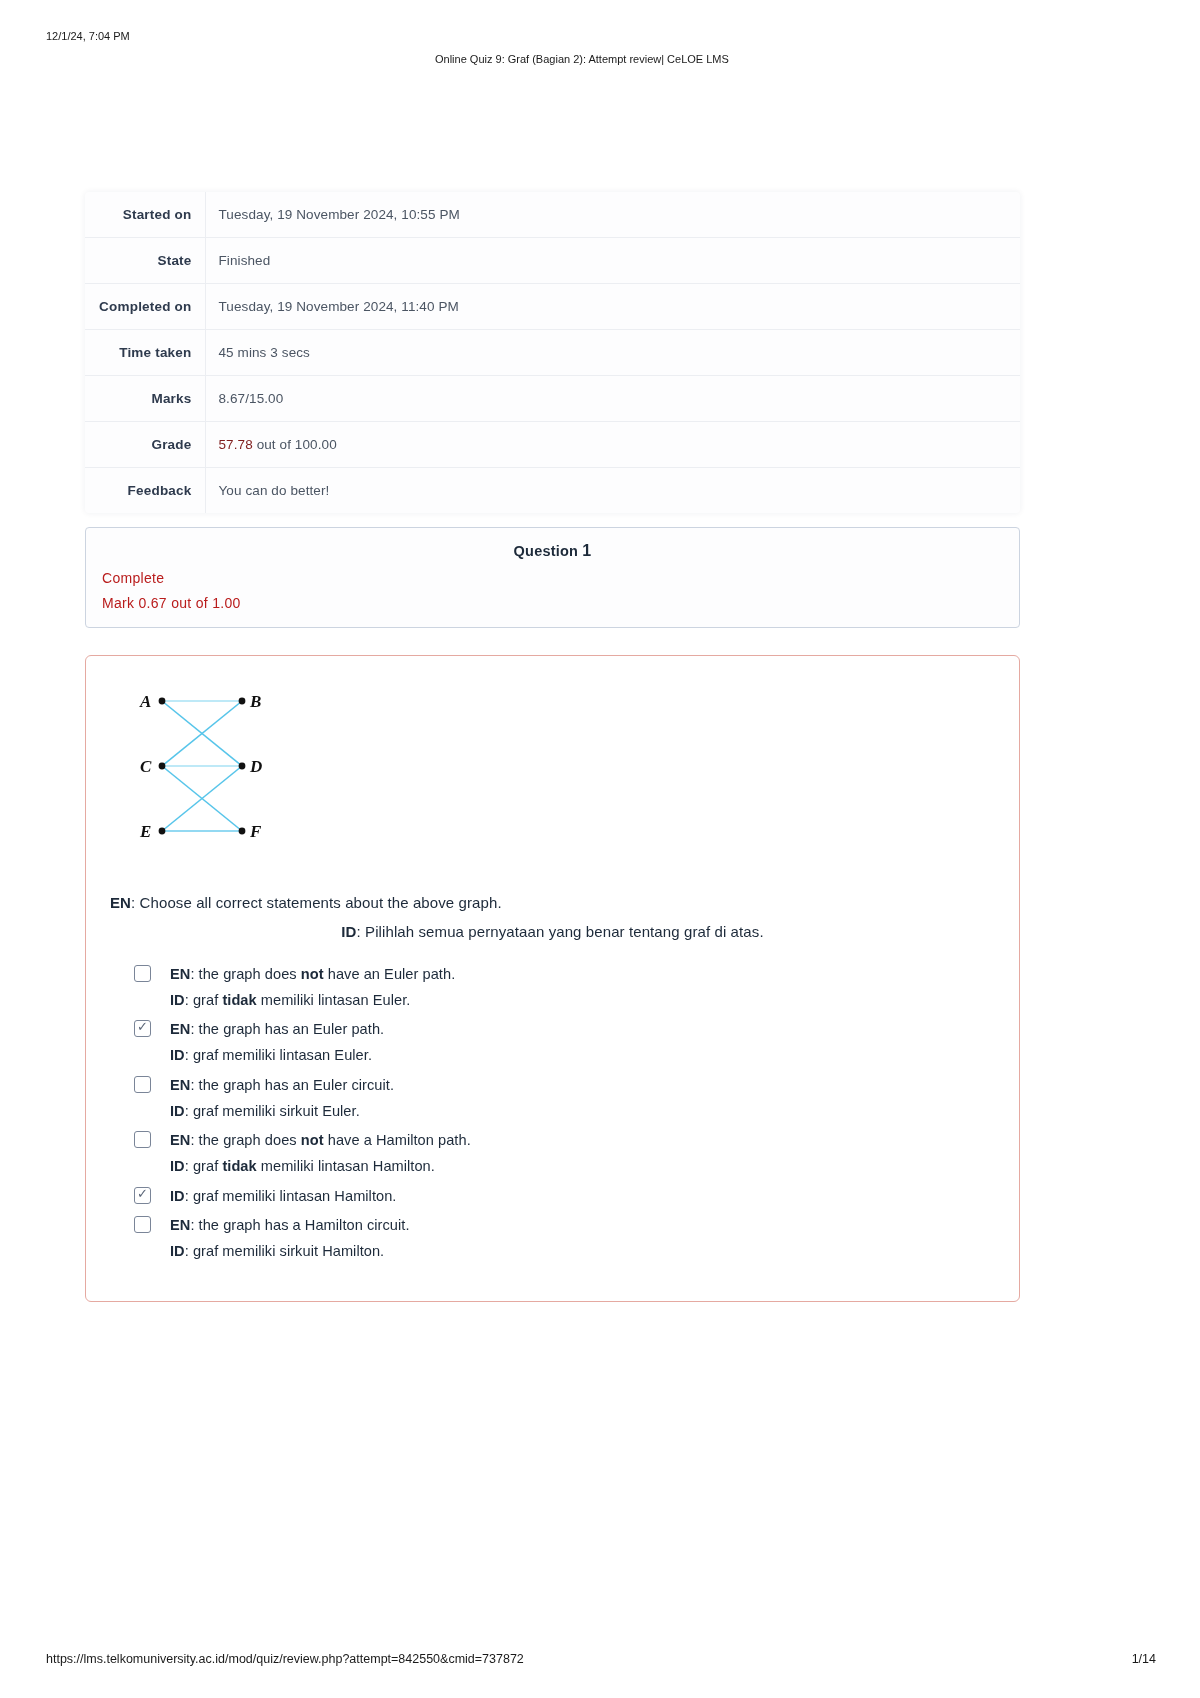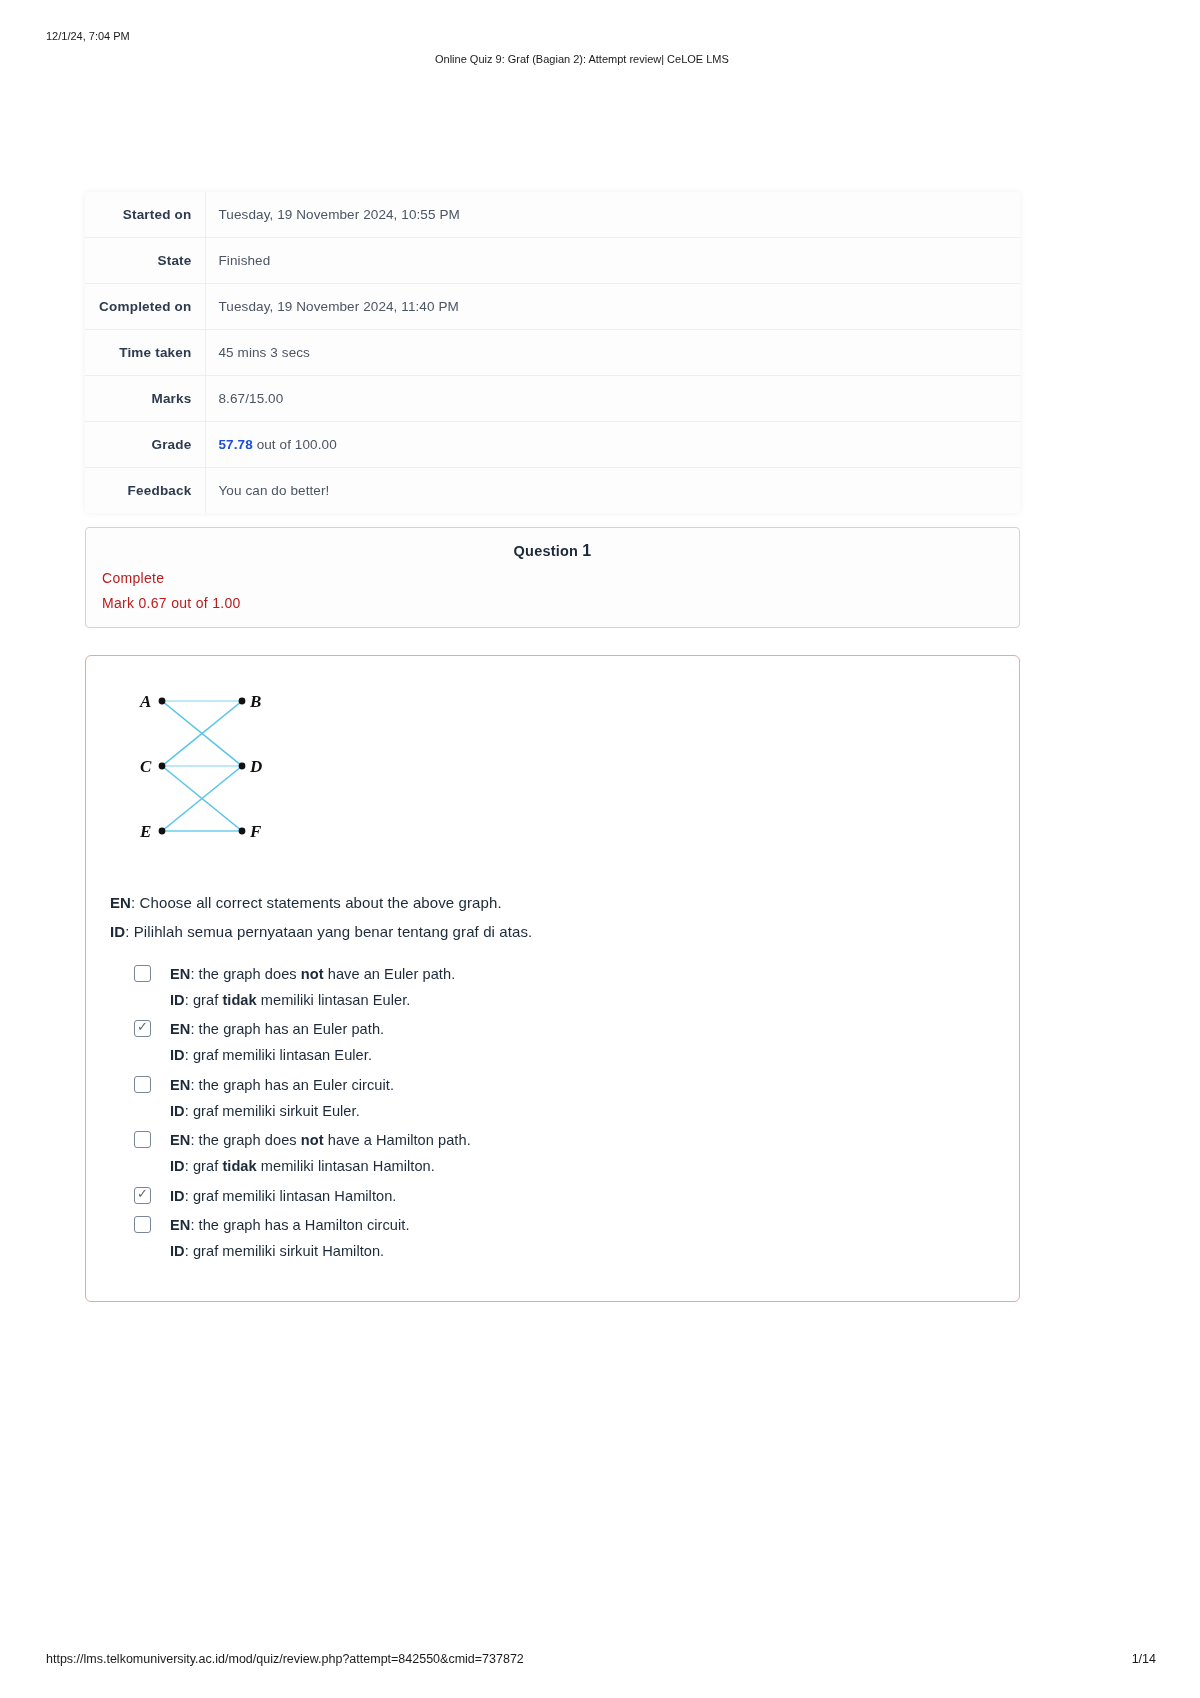--- a/index.html
+++ b/index.html
@@ -73,21 +73,21 @@
     font-weight: bold;
     color: #2e3a4d;
     letter-spacing: 0.2px;
     border-right: 1px solid #eceef2;
   }
   table.summary td {
     padding-left: 13px;
     color: #4b5563;
     letter-spacing: 0.1px;
   }
-  table.summary td b { color: #1d4ed8; font-weight: bold; }
+  table.summary td b { color: #7f1d1d; font-weight: normal; }
   .row-tall th, .row-tall td { padding: 19px 0 19px 13px; }
 
   
   .qinfo {
     margin-top: 14px;
     border: 1px solid #ccd4e0;
     border-radius: 4px;
     background: #fdfdfe;
     padding: 14px 16px 16px 16px;
   }
@@ -120,21 +120,21 @@
 
   .graph-fig { margin: 3px 0 0 16px; }
 
   .qtext {
     margin-top: 24px;
     font-size: 15px;
     color: #1d2a3a;
     letter-spacing: 0.1px;
   }
   .qtext p { margin: 0 0 12px 0; }
-  .qtext p:last-child { margin-bottom: 6px; }
+  .qtext p:last-child { margin-bottom: 6px; text-align: center; }
   .qtext b, .opt b { font-weight: bold; }
 
   
   .options { margin-top: 24px; padding-left: 24px; }
   .opt {
     position: relative;
     padding-left: 36px;
     margin-bottom: 9px;
   }
   .opt .cbox {

